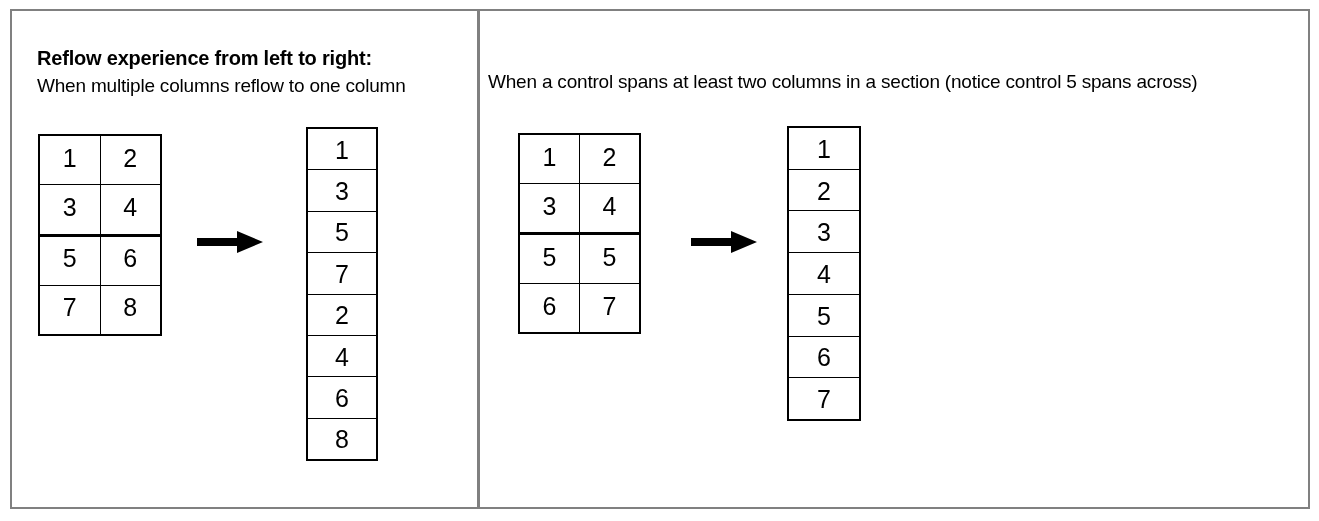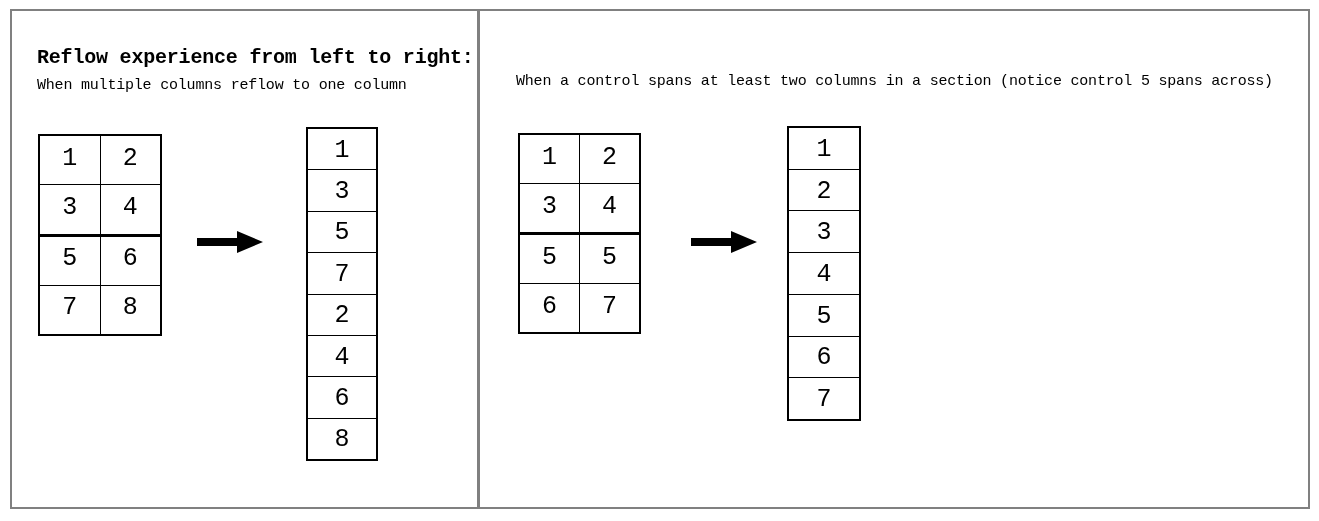--- a/index.html
+++ b/index.html
@@ -1,43 +1,43 @@
 <!DOCTYPE html>
 <html><head>
 <meta charset="utf-8">
 <style>
   html,body{margin:0;padding:0;background:#ffffff;}
   .canvas{
     position:relative;
     width:1319px;height:521px;
     background:#ffffff;
-    font-family:Liberation Mono, monospace;
+    font-family:Liberation Sans, sans-serif;
     color:#000;
     overflow:hidden;
   }
   .frame{
     position:absolute;left:10px;top:9px;width:1300px;height:500px;
     border:2.5px solid #808080;box-sizing:border-box;background:#ffffff;
   }
   .panel-divider{
     position:absolute;left:477px;top:9px;width:2.5px;height:500px;
     background:#808080;
   }
   .title{
     position:absolute;font-size:20px;font-weight:bold;line-height:26px;
     white-space:nowrap;letter-spacing:-0.2px;
   }
   .subtitle{
-    position:absolute;font-size:15px;line-height:26px;
+    position:absolute;font-size:19px;line-height:26px;
     white-space:nowrap;letter-spacing:-0.2px;
   }
   #left-title{left:37px;top:45px;}
   #left-subtitle{left:37px;top:73px;}
   #right-title{left:516px;top:41px;}
-  #right-subtitle{left:516px;top:69px;}
+  #right-subtitle{left:488px;top:69px;}
 
   .grid{
     position:absolute;display:flex;flex-direction:column;
     border:2px solid #000;box-sizing:border-box;background:#fff;
   }
   .grid .row{flex:1;display:flex;}
   .grid .row + .row{border-top:1.5px solid #000;}
   .grid .row.thick{border-top:3.5px solid #000;}
   .grid .cell{
     flex:1;display:flex;align-items:center;justify-content:center;

